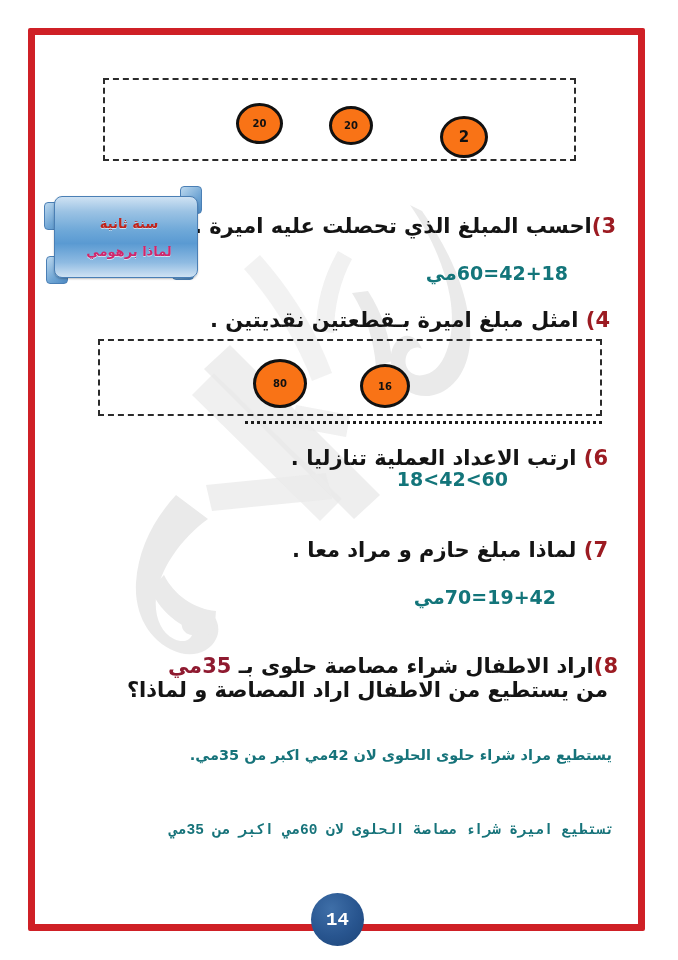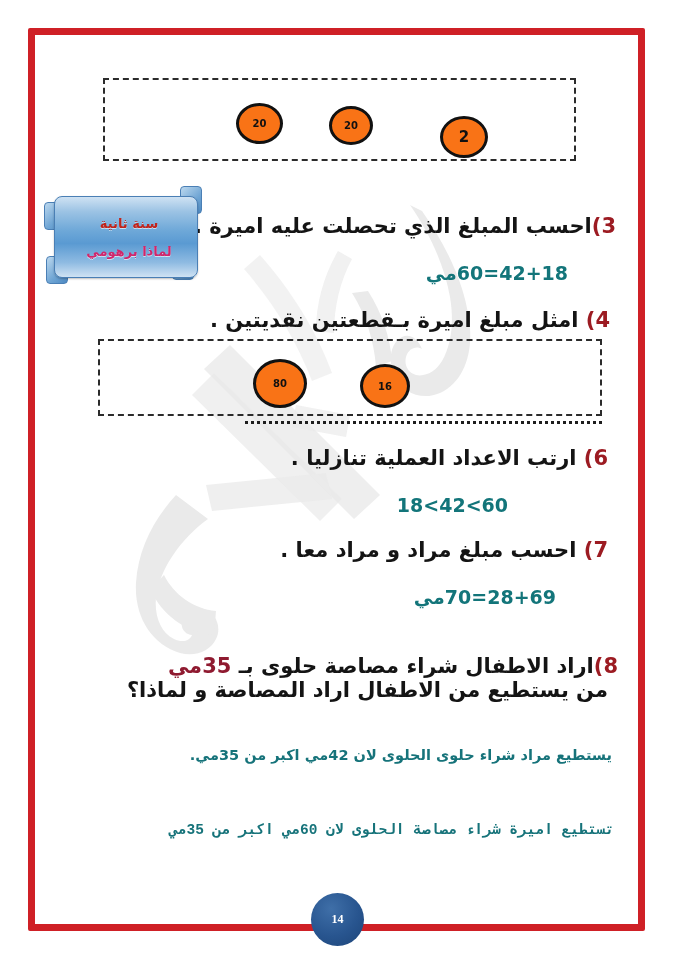--- a/index.html
+++ b/index.html
@@ -208,44 +208,44 @@
   .hl-maroon {
     color: #8f1a30;
     font-weight: 700;
   }
 
   
   #q3        { right: 62px;  top: 214px; }
   #q3-answer { right: 110px; top: 262px; }
   #q4        { right: 68px;  top: 308px; text-align: right; }
   #q6        { right: 70px;  top: 446px; }
-  #q6-answer { right: 170px; top: 494px; }
+  #q6-answer { right: 170px; top: 468px; }
   #q7        { right: 70px;  top: 538px; }
   #q7-answer { right: 122px; top: 586px; }
   #q8a       { right: 60px;  top: 630px; margin-top: 24px; }
   #q8b       { right: 70px;  top: 678px; }
   #q8-ans1   { right: 66px;  top: 747px; }
   #q8-ans2   { right: 64px;  top: 821px; font-family: Liberation Mono, monospace; }
 
   
   #page-badge {
     position: absolute;
     left: 311px;
     top: 893px;
     width: 53px;
     height: 53px;
     border-radius: 50%;
     background: radial-gradient(circle at 38% 30%, #3f6fa8 0%, #28558f 55%, #1d4478 100%);
     display: flex;
     align-items: center;
     justify-content: center;
     color: #ffffff;
-    font-family: Liberation Serif, serif;
-    font-weight: 700;
-    font-size: 12px;
+    font-family: Liberation Mono, monospace;
+    font-weight: 700;
+    font-size: 19px;
     z-index: 5;
     text-align: center;
   }
 </style>
 </head>
 <body>
 
 <div id="page">
 
   <svg id="watermark" viewBox="0 0 440 480" xmlns="http://www.w3.org/2000/svg">
@@ -296,23 +296,23 @@
     <div id="box-second-underline"></div>
     <div class="coin" id="coin-d">80</div>
     <div class="coin" id="coin-e">16</div>
 
     <div class="line q-text" id="q6">
       <span class="q-num">6)</span><span> ارتب الاعداد العملية تنازليا .</span>
     </div>
     <div class="line ans" id="q6-answer">18&lt;42&lt;60</div>
 
     <div class="line q-text" id="q7">
-      <span class="q-num">7)</span><span> احسب مبلغ مراد و مراد معا .</span>
-    </div>
-    <div class="line ans" id="q7-answer">28+69=70مي</div>
+      <span class="q-num">7)</span><span> لماذا مبلغ حازم و مراد معا .</span>
+    </div>
+    <div class="line ans" id="q7-answer">19+42=70مي</div>
 
     <div class="line q-text" id="q8a">
       <span class="q-num">8)</span><span>اراد الاطفال شراء مصاصة حلوى بـ </span><span class="hl-maroon">35مي</span>
     </div>
     <div class="line q-text" id="q8b">من يستطيع من الاطفال اراد المصاصة و لماذا؟</div>
 
     <div class="line ans-sm" id="q8-ans1">يستطيع مراد شراء حلوى الحلوى لان 42مي اكبر من 35مي.</div>
     <div class="line ans-sm" id="q8-ans2">تستطيع اميرة شراء مصاصة الحلوى لان 60مي اكبر من 35مي</div>
 
     <div id="page-badge">14</div>

